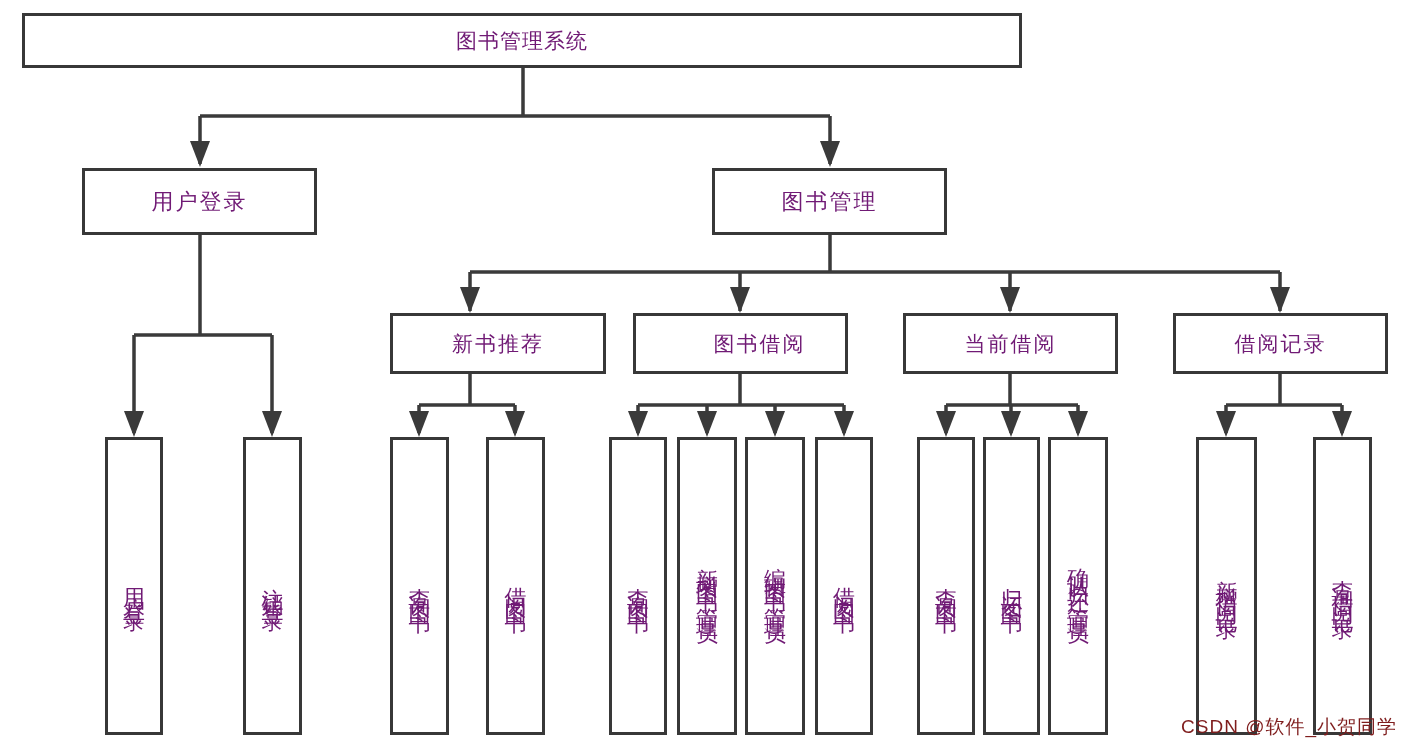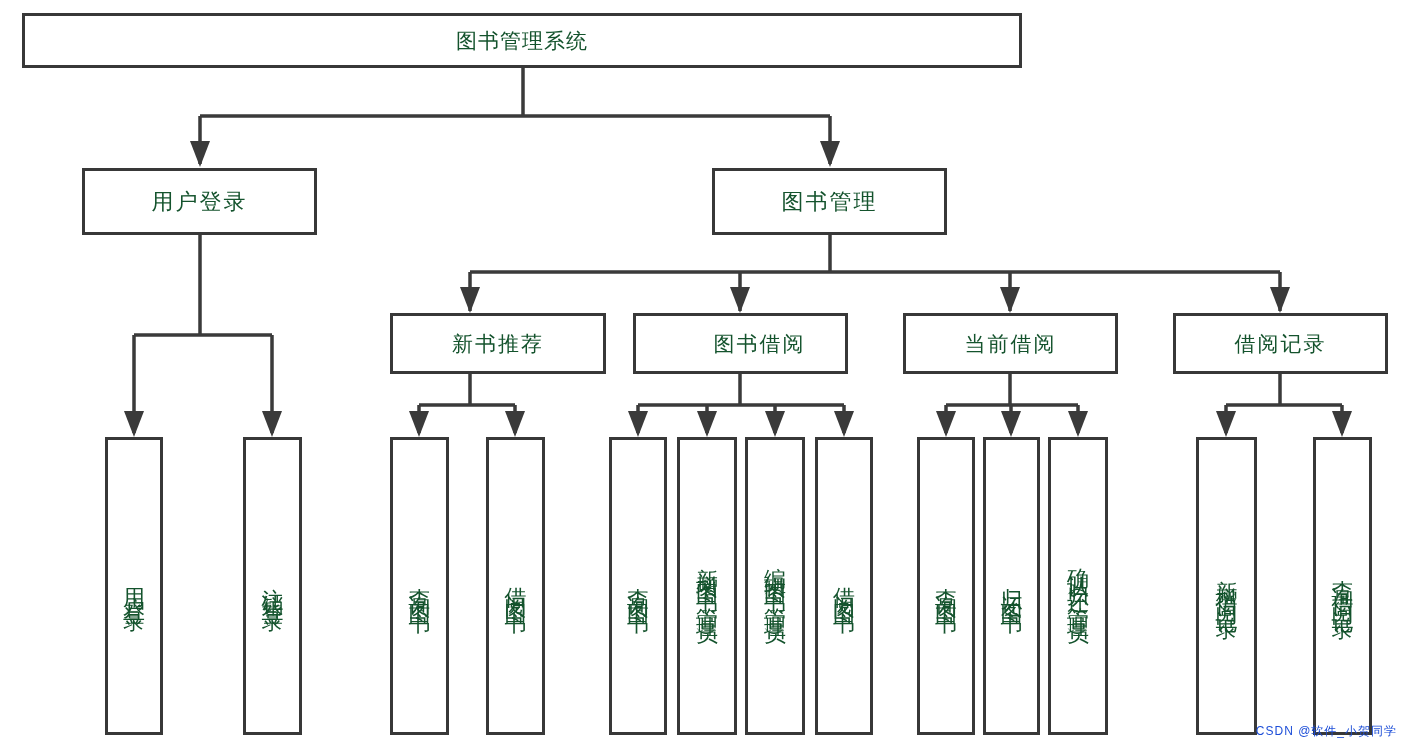--- a/index.html
+++ b/index.html
@@ -19,21 +19,21 @@
     position: absolute;
     left: 0; top: 0;
     width: 1405px;
     height: 747px;
   }
   .node {
     position: absolute;
     box-sizing: border-box;
     background: #ffffff;
     border: 3px solid #383838;
-    color: #14532d;
+    color: #701a75;
     display: flex;
     align-items: center;
     justify-content: center;
     text-align: center;
     white-space: nowrap;
   }
   .root-node   { font-size: 21px; letter-spacing: 1px; }
   .branch-node { font-size: 22px; letter-spacing: 2px; }
   .group-node  { font-size: 21px; letter-spacing: 2px; }
   .leaf-node {
@@ -41,22 +41,22 @@
     writing-mode: vertical-rl;
     text-orientation: mixed;
     letter-spacing: 8px;
     white-space: normal;
     line-height: 1;
   }
   #watermark {
     position: absolute;
     right: 8px;
     bottom: 7px;
-    font-size: 12px;
-    color: #1d4ed8;
+    font-size: 19px;
+    color: #7f1d1d;
     letter-spacing: 1px;
     z-index: 10;
   }
 </style>
 </head>
 <body>
 
 <div id="stage">
 
   <svg id="connector-layer" viewBox="0 0 1405 747" xmlns="http://www.w3.org/2000/svg">

